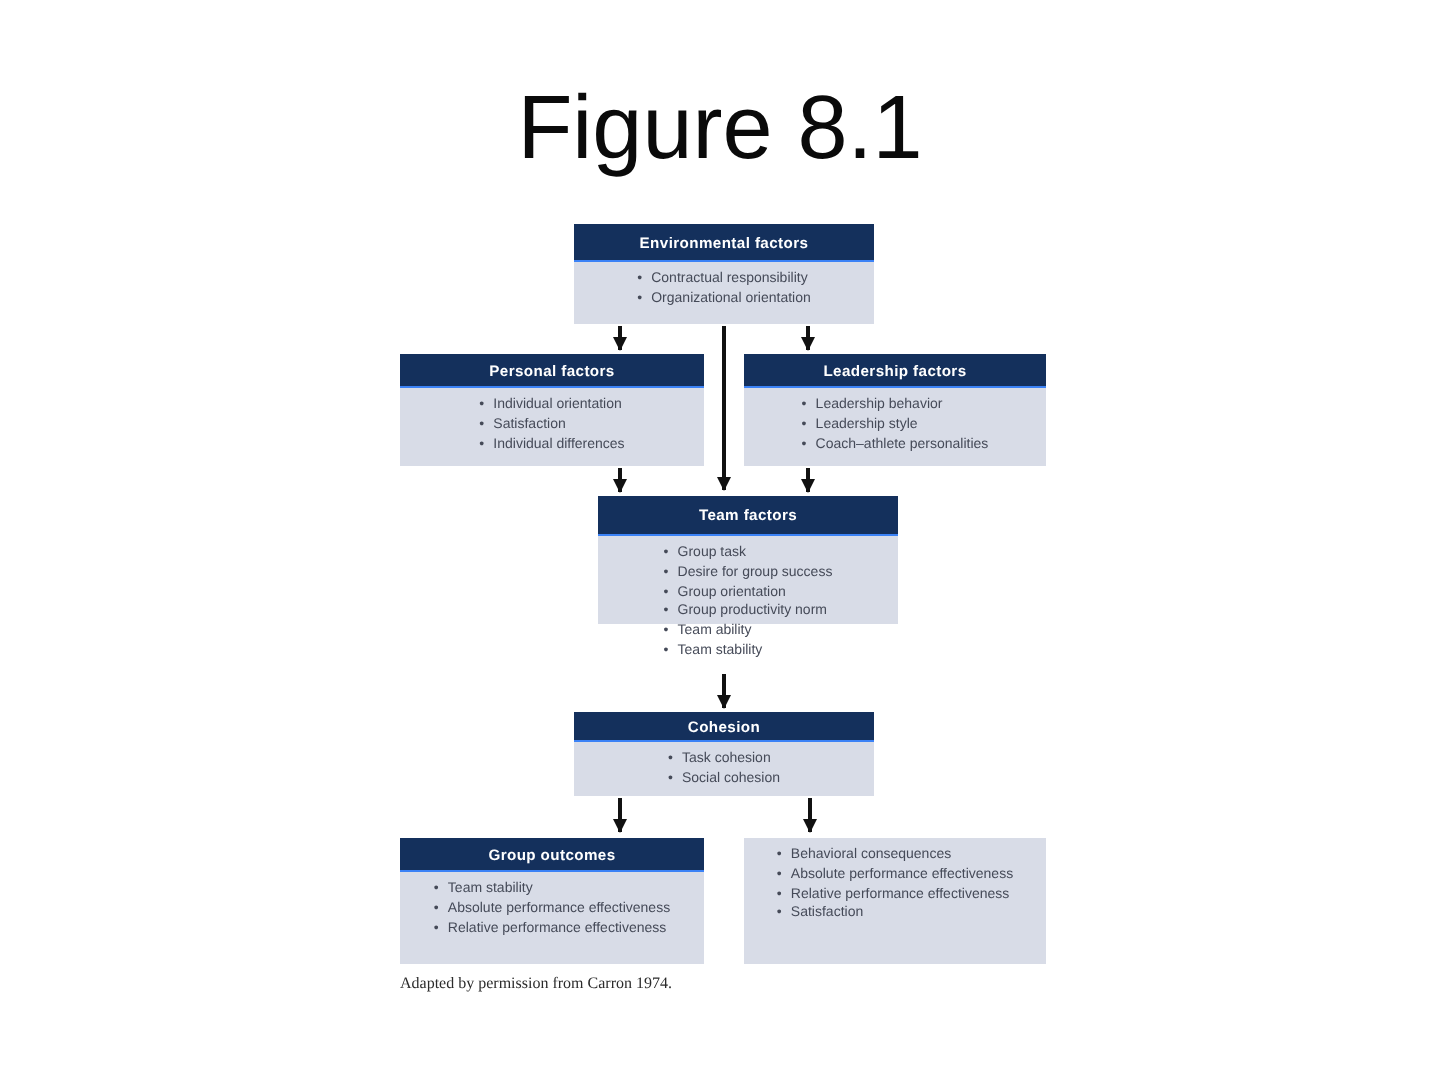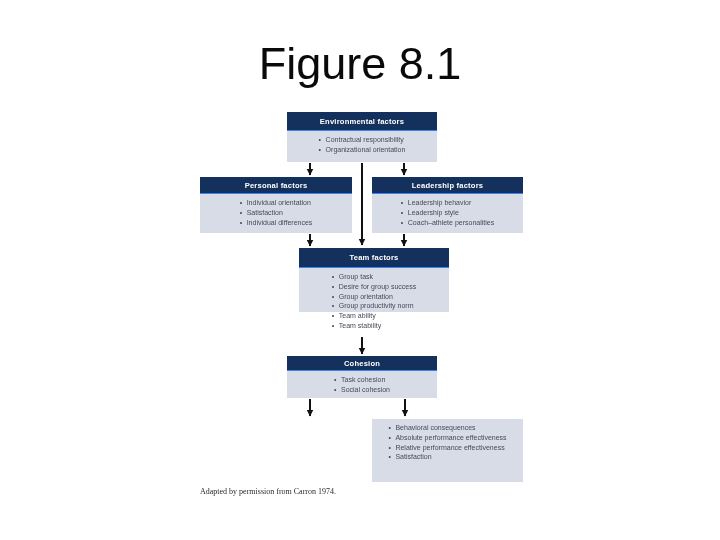--- a/index.html
+++ b/index.html
@@ -168,20 +168,30 @@
     <div class="box box-cohesion">
       <div class="box-header">Cohesion</div>
       <div class="box-body">
         <ul>
           <li>Task cohesion</li>
           <li>Social cohesion</li>
         </ul>
       </div>
     </div>
 
+    <div class="box box-group-out">
+      <div class="box-header">Group outcomes</div>
+      <div class="box-body">
+        <ul>
+          <li>Team stability</li>
+          <li>Absolute performance effectiveness</li>
+          <li>Relative performance effectiveness</li>
+        </ul>
+      </div>
+    </div>
 
     <div class="box box-indiv-out">
       <div class="box-body">
         <ul>
           <li>Behavioral consequences</li>
           <li>Absolute performance effectiveness</li>
           <li>Relative performance effectiveness</li>
           <li>Satisfaction</li>
         </ul>
       </div>

